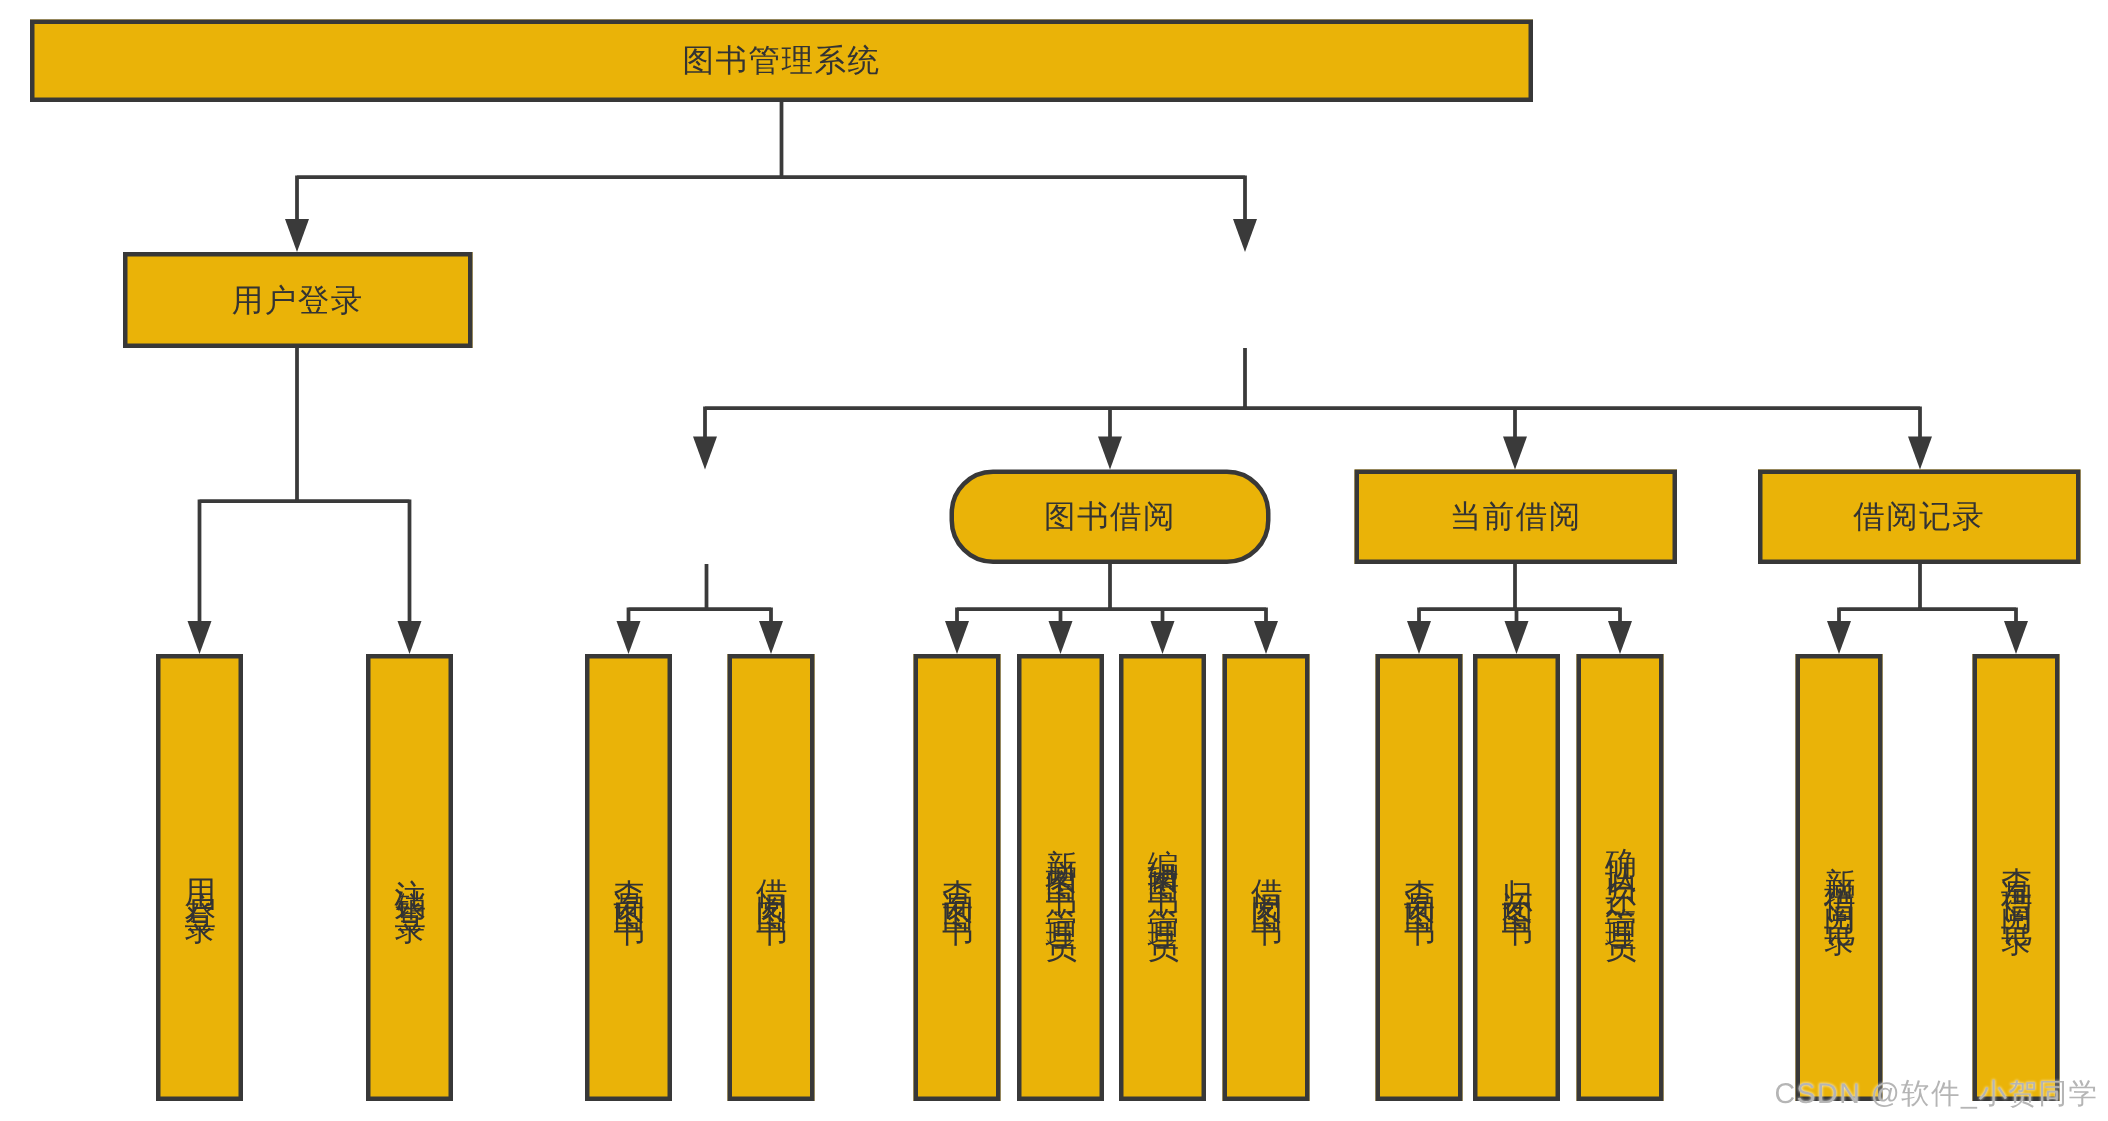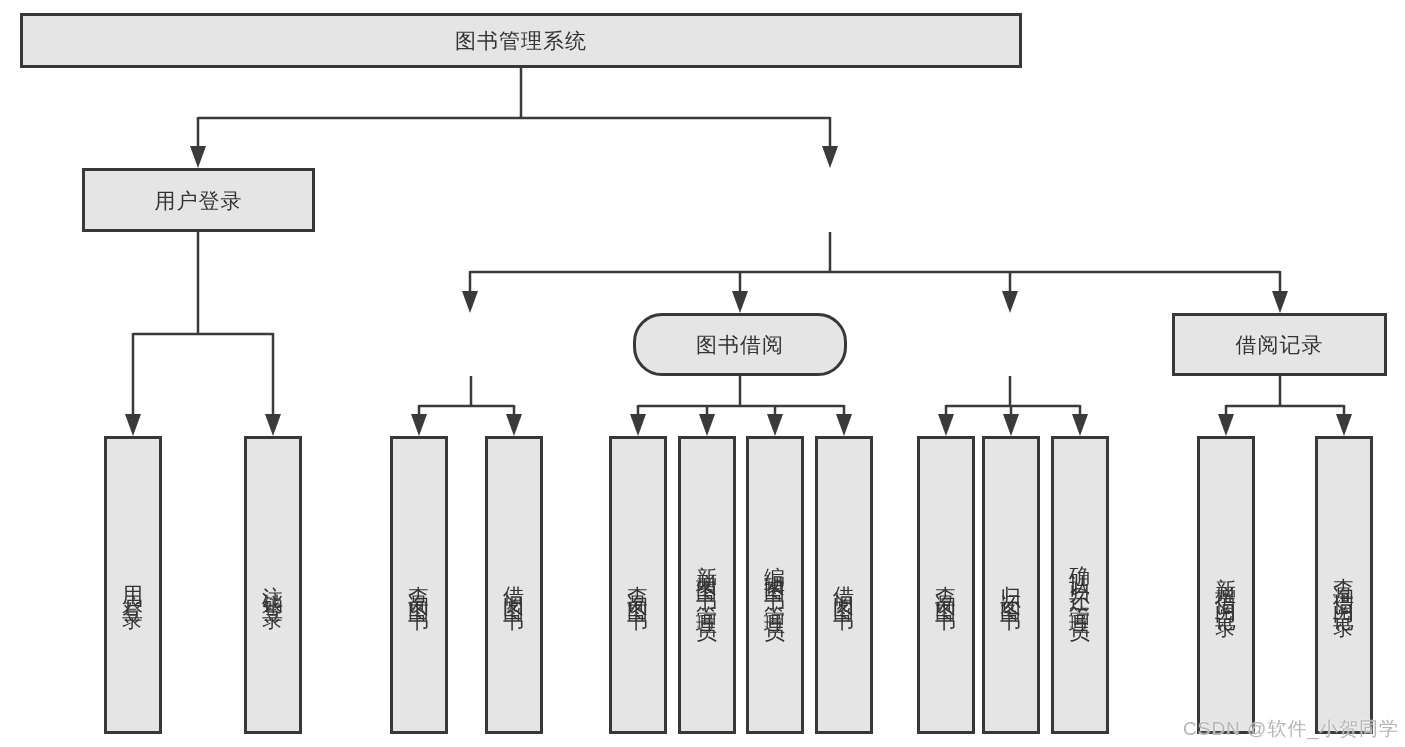--- a/index.html
+++ b/index.html
@@ -7,21 +7,21 @@
     position:relative;
     width:1405px;height:747px;
     background:#ffffff;
     font-family:"Liberation Sans","DejaVu Sans",sans-serif;
     overflow:hidden;
   }
   svg.connectors{position:absolute;left:0;top:0;width:1405px;height:747px;}
   .node{
     position:absolute;
     box-sizing:border-box;
-    background:#e5e5e5;
+    background:#eab308;
     border:3px solid #383838;
     display:flex;
     align-items:center;
     justify-content:center;
     color:#333333;
     font-size:21px;
     letter-spacing:1px;
     text-align:center;
     line-height:1;
   }
@@ -98,20 +98,21 @@
   </svg>
 
   <div class="node" style="left:20px;top:13px;width:1002px;height:55px;">图书管理系统</div>
 
   <div class="node" style="left:82px;top:168px;width:233px;height:64px;">用户登录</div>
 
   <div class="node vert" style="left:104px;top:436px;width:58px;height:298px;">用户登录</div>
   <div class="node vert" style="left:244px;top:436px;width:58px;height:298px;">注销登录</div>
 
   <div class="node" style="left:633px;top:313px;width:214px;height:63px;border-radius:29px;">图书借阅</div>
+  <div class="node" style="left:903px;top:313px;width:215px;height:63px;">当前借阅</div>
   <div class="node" style="left:1172px;top:313px;width:215px;height:63px;">借阅记录</div>
 
   <div class="node vert" style="left:390px;top:436px;width:58px;height:298px;">查询图书</div>
   <div class="node vert" style="left:485px;top:436px;width:58px;height:298px;">借阅图书</div>
 
   <div class="node vert" style="left:609px;top:436px;width:58px;height:298px;">查询图书</div>
   <div class="node vert" style="left:678px;top:436px;width:58px;height:298px;">新增图书（管理员）</div>
   <div class="node vert" style="left:746px;top:436px;width:58px;height:298px;">编辑图书（管理员）</div>
   <div class="node vert" style="left:815px;top:436px;width:58px;height:298px;">借阅图书</div>
 

